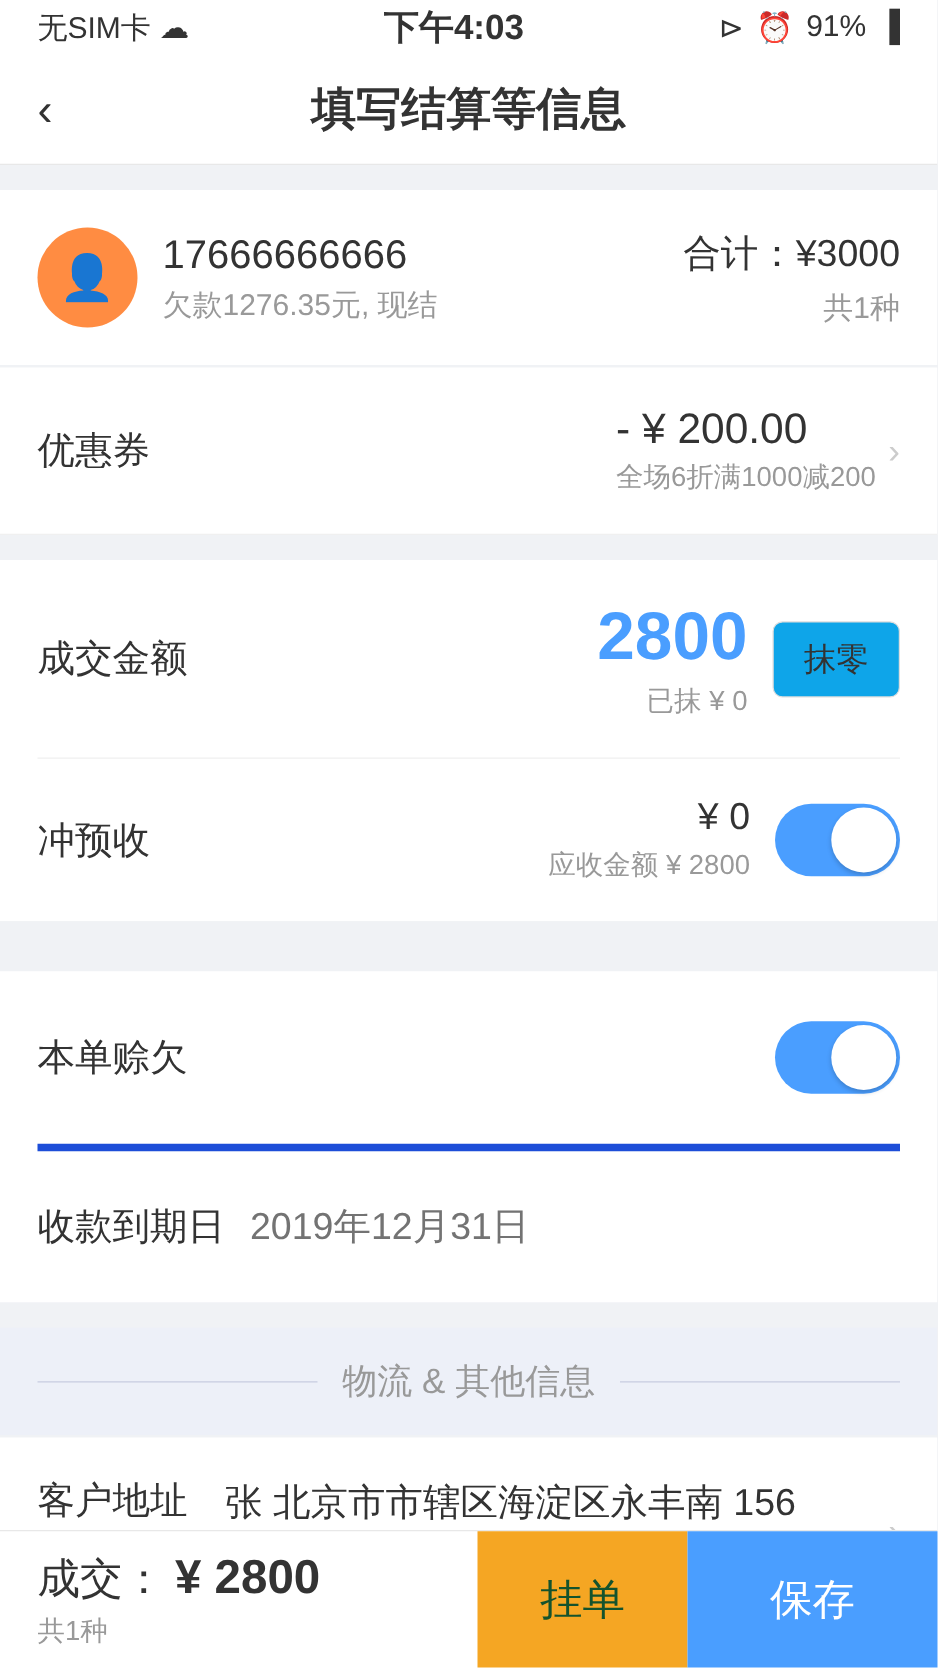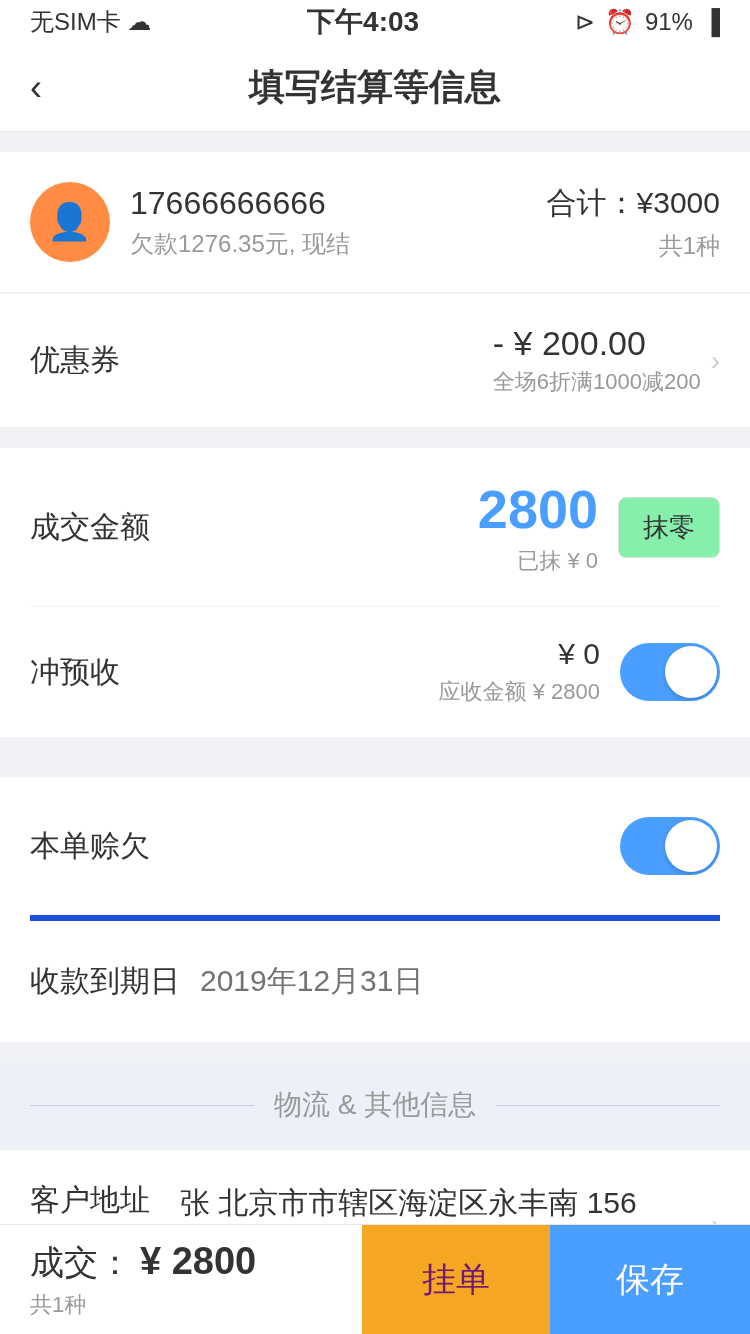--- a/index.html
+++ b/index.html
@@ -114,21 +114,21 @@
     .amount-label { font-size: 30px; color: #333; }
     .amount-right { display: flex; align-items: center; gap: 20px; }
     .amount-value { font-size: 54px; font-weight: 600; color: #4a9eff; }
     .amount-sub { font-size: 22px; color: #999; text-align: right; margin-top: 6px; }
     .round-btn {
       border: 1px solid #ddd;
       border-radius: 8px;
       padding: 12px 24px;
       font-size: 26px;
       color: #333;
-      background: #86efac;
+      background: #0ea5e9;
       cursor: pointer;
     }
 
     
     .prepay-row {
       display: flex;
       align-items: center;
       justify-content: space-between;
       padding: 30px 0;
     }
@@ -227,27 +227,27 @@
       display: flex;
       flex-direction: column;
       justify-content: center;
       padding: 0 30px;
       flex: 1;
     }
     .bottom-deal { font-size: 34px; color: #333; }
     .bottom-amount { font-size: 38px; font-weight: 600; color: #333; }
     .bottom-count { font-size: 22px; color: #999; margin-top: 4px; }
     .btn-hold {
-      width: 188px;
+      width: 168px;
       background: #f5a623;
       display: flex;
       align-items: center;
       justify-content: center;
       font-size: 34px;
-      color: #701a75;
+      color: #14532d;
       font-weight: 500;
       cursor: pointer;
     }
     .btn-save {
       width: 200px;
       background: #4a9eff;
       display: flex;
       align-items: center;
       justify-content: center;
       font-size: 34px;

